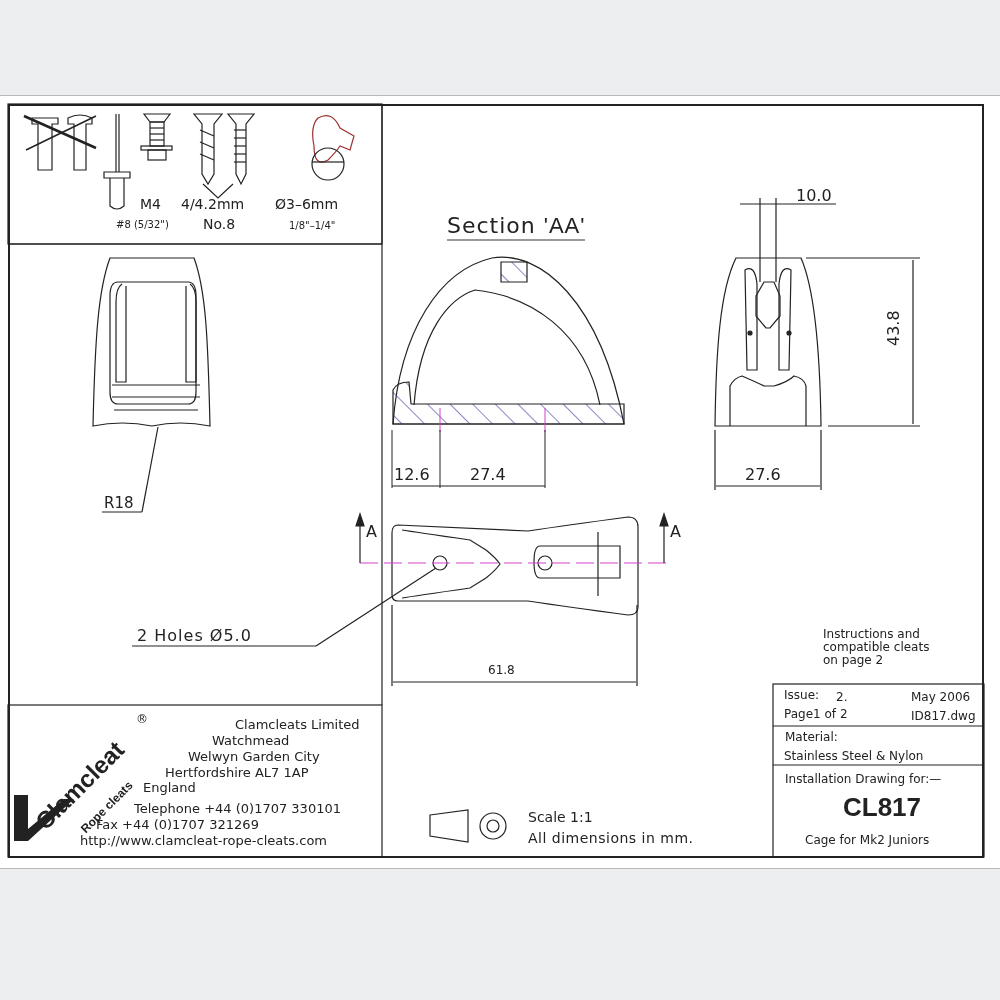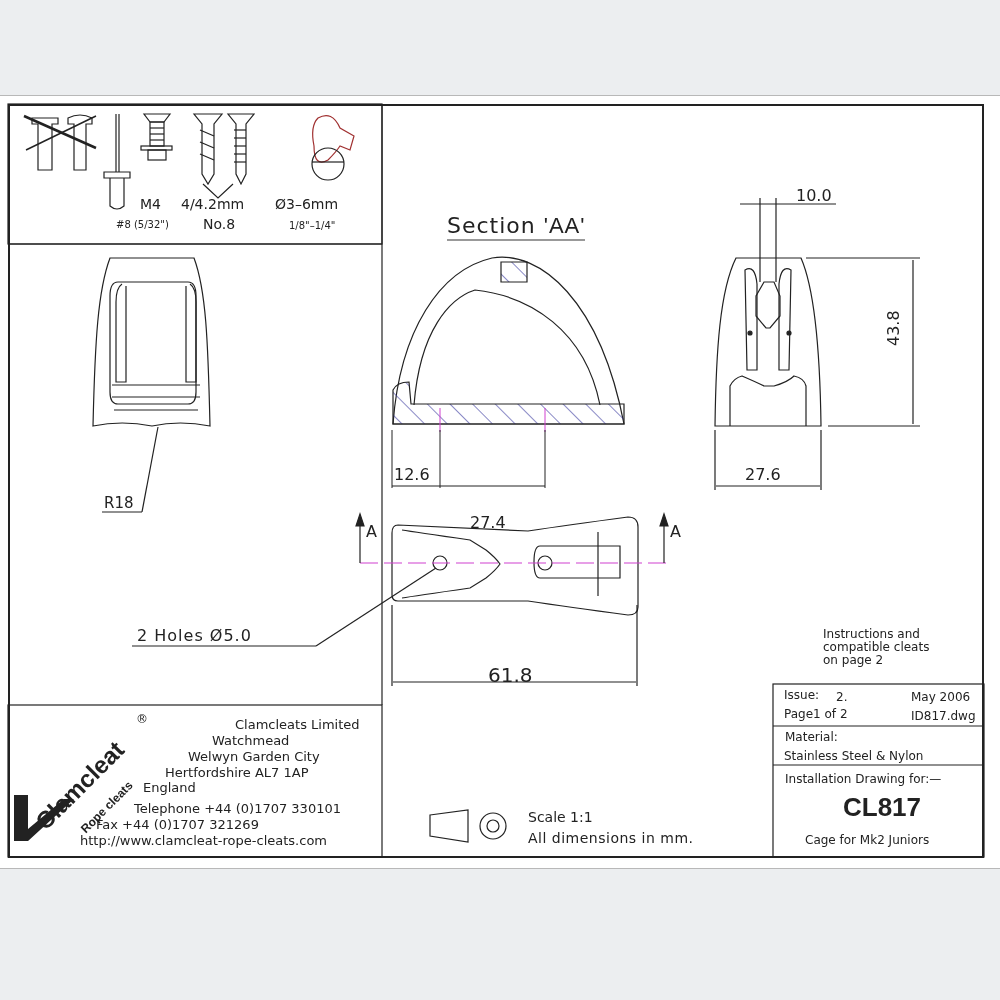--- a/index.html
+++ b/index.html
@@ -157,28 +157,28 @@
 <div class="t" style="left:116px;top:219px;font-size:10px;">#8 (5/32")</div>
 <div class="t" style="left:181px;top:196px;font-size:14px;">4/4.2mm</div>
 <div class="t" style="left:203px;top:216px;font-size:14px;">No.8</div>
 <div class="t" style="left:275px;top:196px;font-size:14px;text-align:right;">Ø3–6mm</div>
 <div class="t" style="left:289px;top:220px;font-size:10px;">1/8"–1/4"</div>
 
 <div class="t" style="left:428px;top:213px;font-size:22px;letter-spacing:1px;border-bottom:2px solid #999;padding-bottom:0px;margin-left:19px;"><span>Section </span><span style="font-family:'Liberation Sans',sans-serif;">'AA'</span></div>
 
 <div class="t" style="left:104px;top:494px;font-size:15px;">R18</div>
 <div class="t" style="left:394px;top:465px;font-size:16px;">12.6</div>
-<div class="t" style="left:470px;top:465px;font-size:16px;margin-top:48px;">27.4</div>
+<div class="t" style="left:470px;top:465px;font-size:16px;">27.4</div>
 <div class="t" style="left:796px;top:186px;font-size:16px;">10.0</div>
 <div class="t" style="left:884px;top:346px;font-size:16px;transform:rotate(-90deg);transform-origin:left top;">43.8</div>
 <div class="t" style="left:745px;top:465px;font-size:16px;">27.6</div>
 <div class="t" style="left:366px;top:522px;font-size:16px;">A</div>
 <div class="t" style="left:670px;top:522px;font-size:16px;">A</div>
 <div class="t" style="left:137px;top:626px;font-size:16px;letter-spacing:1px;">2 Holes  Ø5.0</div>
-<div class="t" style="left:488px;top:663px;font-size:20px;">61.8</div>
+<div class="t" style="left:488px;top:663px;font-size:12px;">61.8</div>
 
 <div class="t" style="left:823px;top:628px;font-size:12px;line-height:13px;">
   <div>Instructions and</div>
   <div>compatible cleats</div>
   <div>on page 2</div>
 </div>
 
 <div class="t" style="left:784px;top:688px;font-size:12px;">Issue:</div>
 <div class="t" style="left:836px;top:690px;font-size:12px;">2.</div>
 <div class="t" style="left:911px;top:690px;font-size:12px;">May 2006</div>

